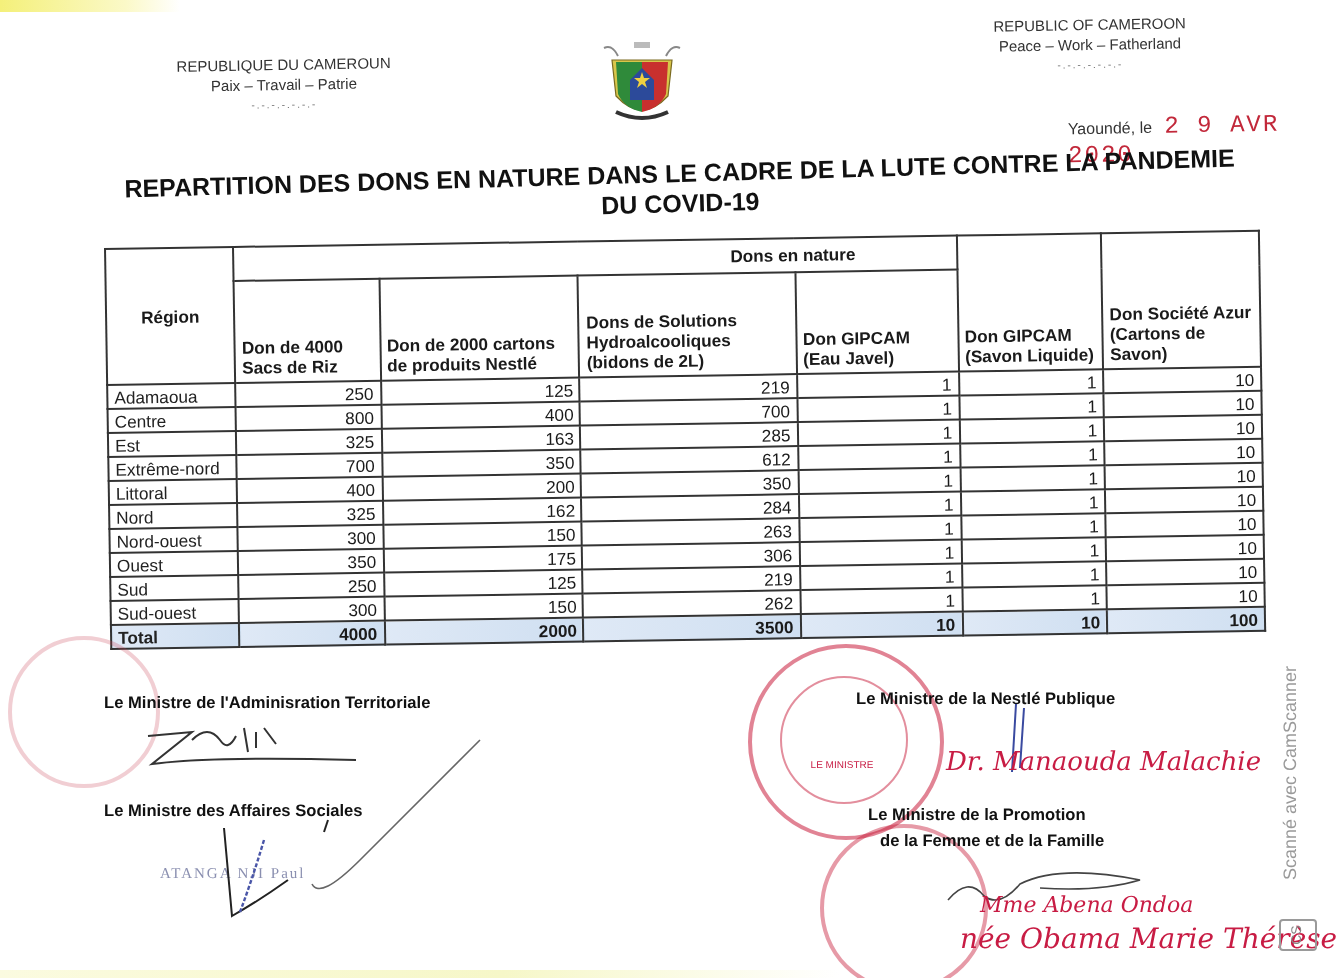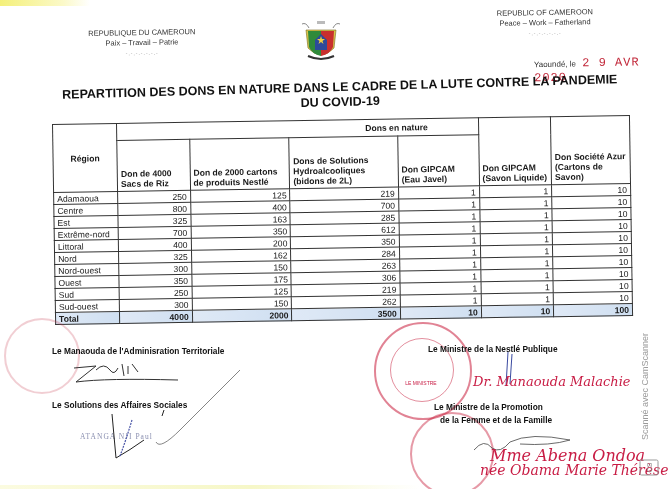--- a/index.html
+++ b/index.html
@@ -196,44 +196,44 @@
     </tbody>
   </table>
 </div>
 
 <div class="stamp" style="left:4px;top:318px;width:72px;height:72px;border-color:rgba(200,60,80,0.25);"></div>
 <div class="stamp" style="left:374px;top:322px;width:94px;height:94px;"></div>
 <div class="stamp inner" style="left:390px;top:338px;width:62px;height:62px;border-color:rgba(200,30,60,0.5);"></div>
 <div style="position:absolute;left:396px;top:380px;width:50px;text-align:center;font-size:5px;color:#c81c44;">LE MINISTRE</div>
 <div class="stamp" style="left:410px;top:412px;width:80px;height:80px;border-color:rgba(200,30,60,0.45);"></div>
 
-<div class="sig" style="left:52px;top:346px;">Le Manaouda de l'Adminisration Territoriale</div>
+<div class="sig" style="left:52px;top:346px;">Le Ministre de l'Adminisration Territoriale</div>
 <svg style="position:absolute;left:66px;top:358px" width="120" height="30" viewBox="0 0 120 30">
   <path d="M8 10 L30 8 L10 24 Q40 20 112 22 M30 12 Q38 4 44 12 Q48 18 52 10 M56 6 L58 18 M62 8 L62 16 M66 6 L72 14" stroke="#333" stroke-width="1" fill="none"></path>
 </svg>
 <div class="ink-name" style="left:80px;top:388px;">ATANGA NJI Paul</div>
 
-<div class="sig" style="left:52px;top:400px;">Le Solutions des Affaires Sociales</div>
+<div class="sig" style="left:52px;top:400px;">Le Ministre des Affaires Sociales</div>
 <svg style="position:absolute;left:100px;top:360px" width="150" height="120" viewBox="0 0 150 120">
   <path d="M12 54 L16 98 Q30 90 44 80" stroke="#222" stroke-width="1" fill="none"></path>
   <path d="M20 96 Q26 80 32 60" stroke="#4a56a8" stroke-width="1.2" fill="none" stroke-dasharray="2 1"></path>
   <path d="M56 82 Q60 90 80 70 Q110 40 140 10" stroke="#666" stroke-width="0.8" fill="none"></path>
   <path d="M62 56 L64 50" stroke="#222" stroke-width="1"></path>
 </svg>
 
 <div class="sig" style="left:428px;top:344px;">Le Ministre de la Nestlé Publique</div>
 <svg style="position:absolute;left:500px;top:350px" width="20" height="40" viewBox="0 0 20 40">
   <path d="M8 2 L6 36 M12 4 L10 34" stroke="#3a4aa0" stroke-width="1" fill="none"></path>
 </svg>
 <div class="red-script" style="left:473px;top:374px;font-size:13px;">Dr. Manaouda Malachie</div>
 
 <div class="sig" style="left:434px;top:402px;">Le Ministre de la Promotion</div>
 <div class="sig" style="left:440px;top:415px;text-align:right;">de la Femme et de la Famille</div>
 <svg style="position:absolute;left:470px;top:428px" width="110" height="30" viewBox="0 0 110 30">
   <path d="M4 22 Q14 10 22 20 Q30 26 40 14 Q60 4 100 12 Q80 18 50 16" stroke="#444" stroke-width="0.8" fill="none"></path>
 </svg>
-<div class="red-script" style="left:490px;top:446px;font-size:16px;">Mme Abena Ondoa</div>
+<div class="red-script" style="left:490px;top:446px;font-size:11px;">Mme Abena Ondoa</div>
 <div class="red-script" style="left:480px;top:462px;font-size:14px;">née Obama Marie Thérèse</div>
 
 <div class="camscanner">Scanné avec CamScanner</div>
 <div class="cs-logo">CS</div>
 
 <div class="yellow-bottom"></div>
 
 </body></html>

